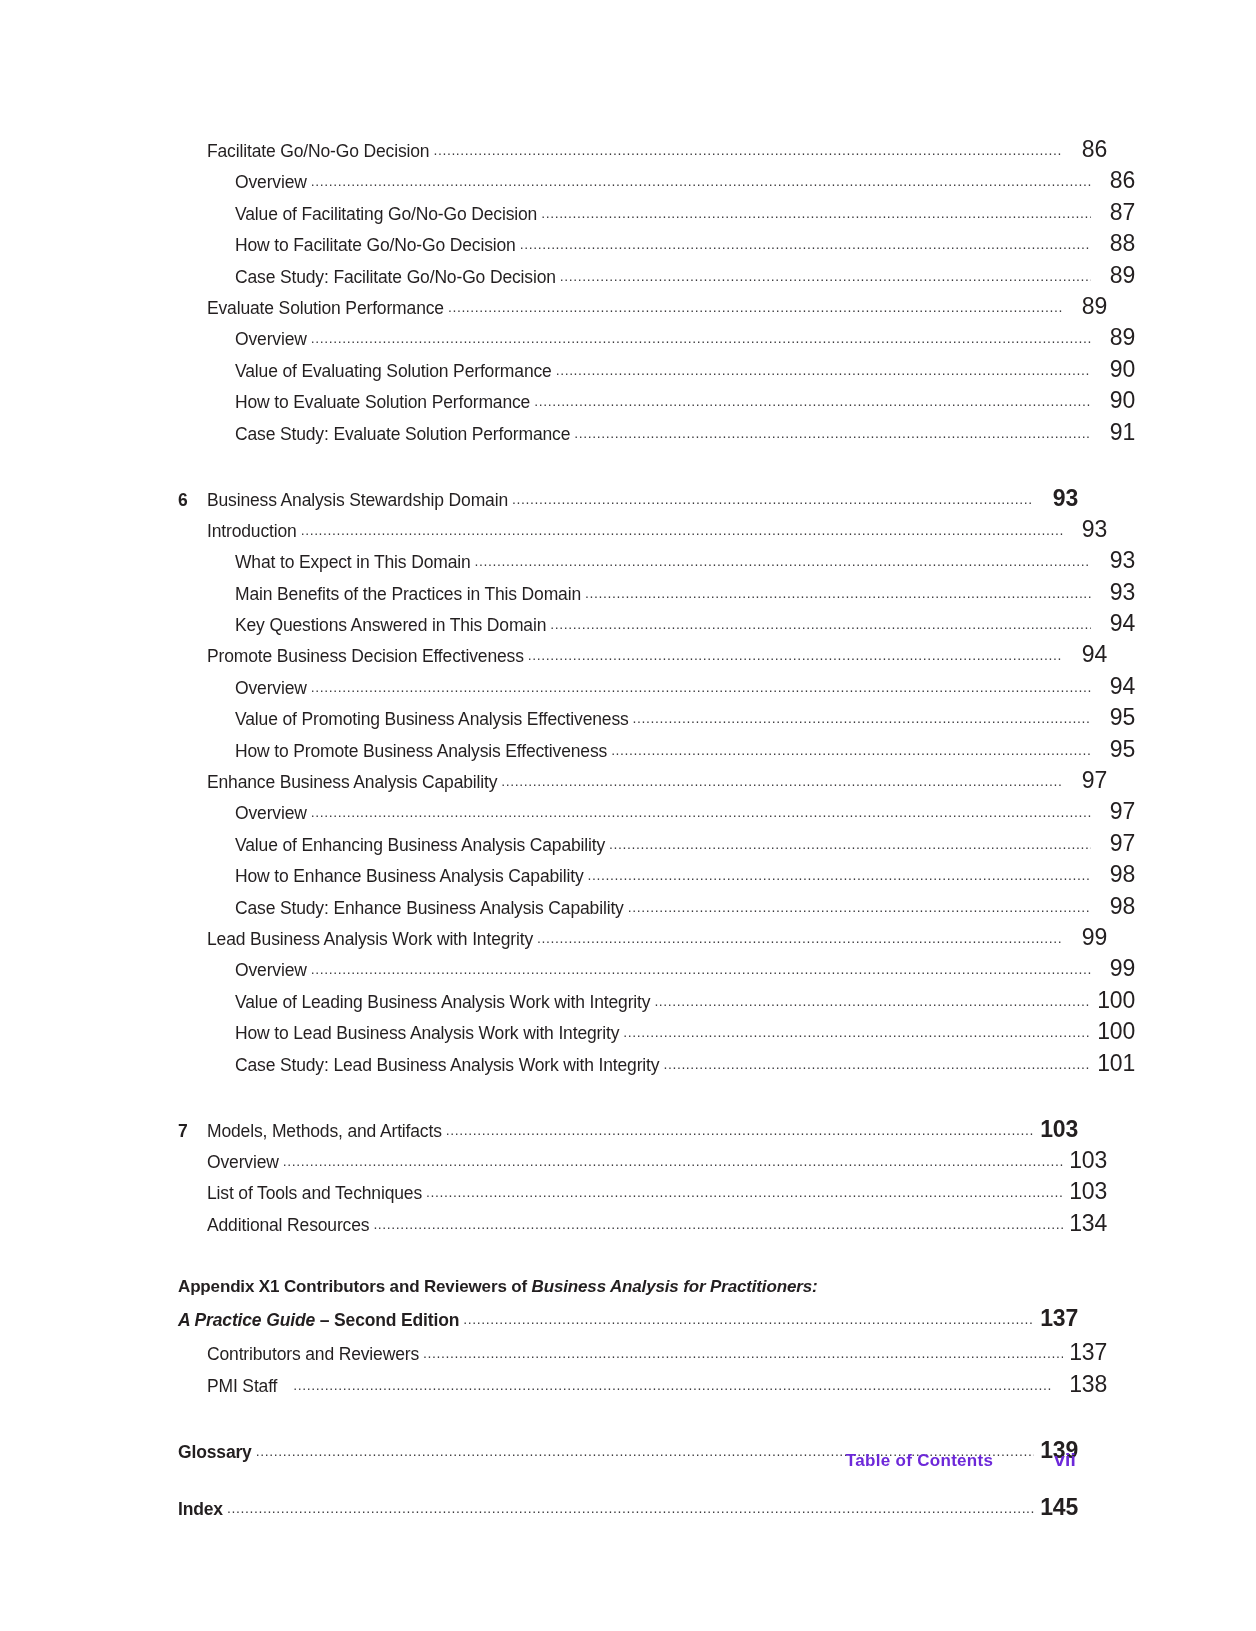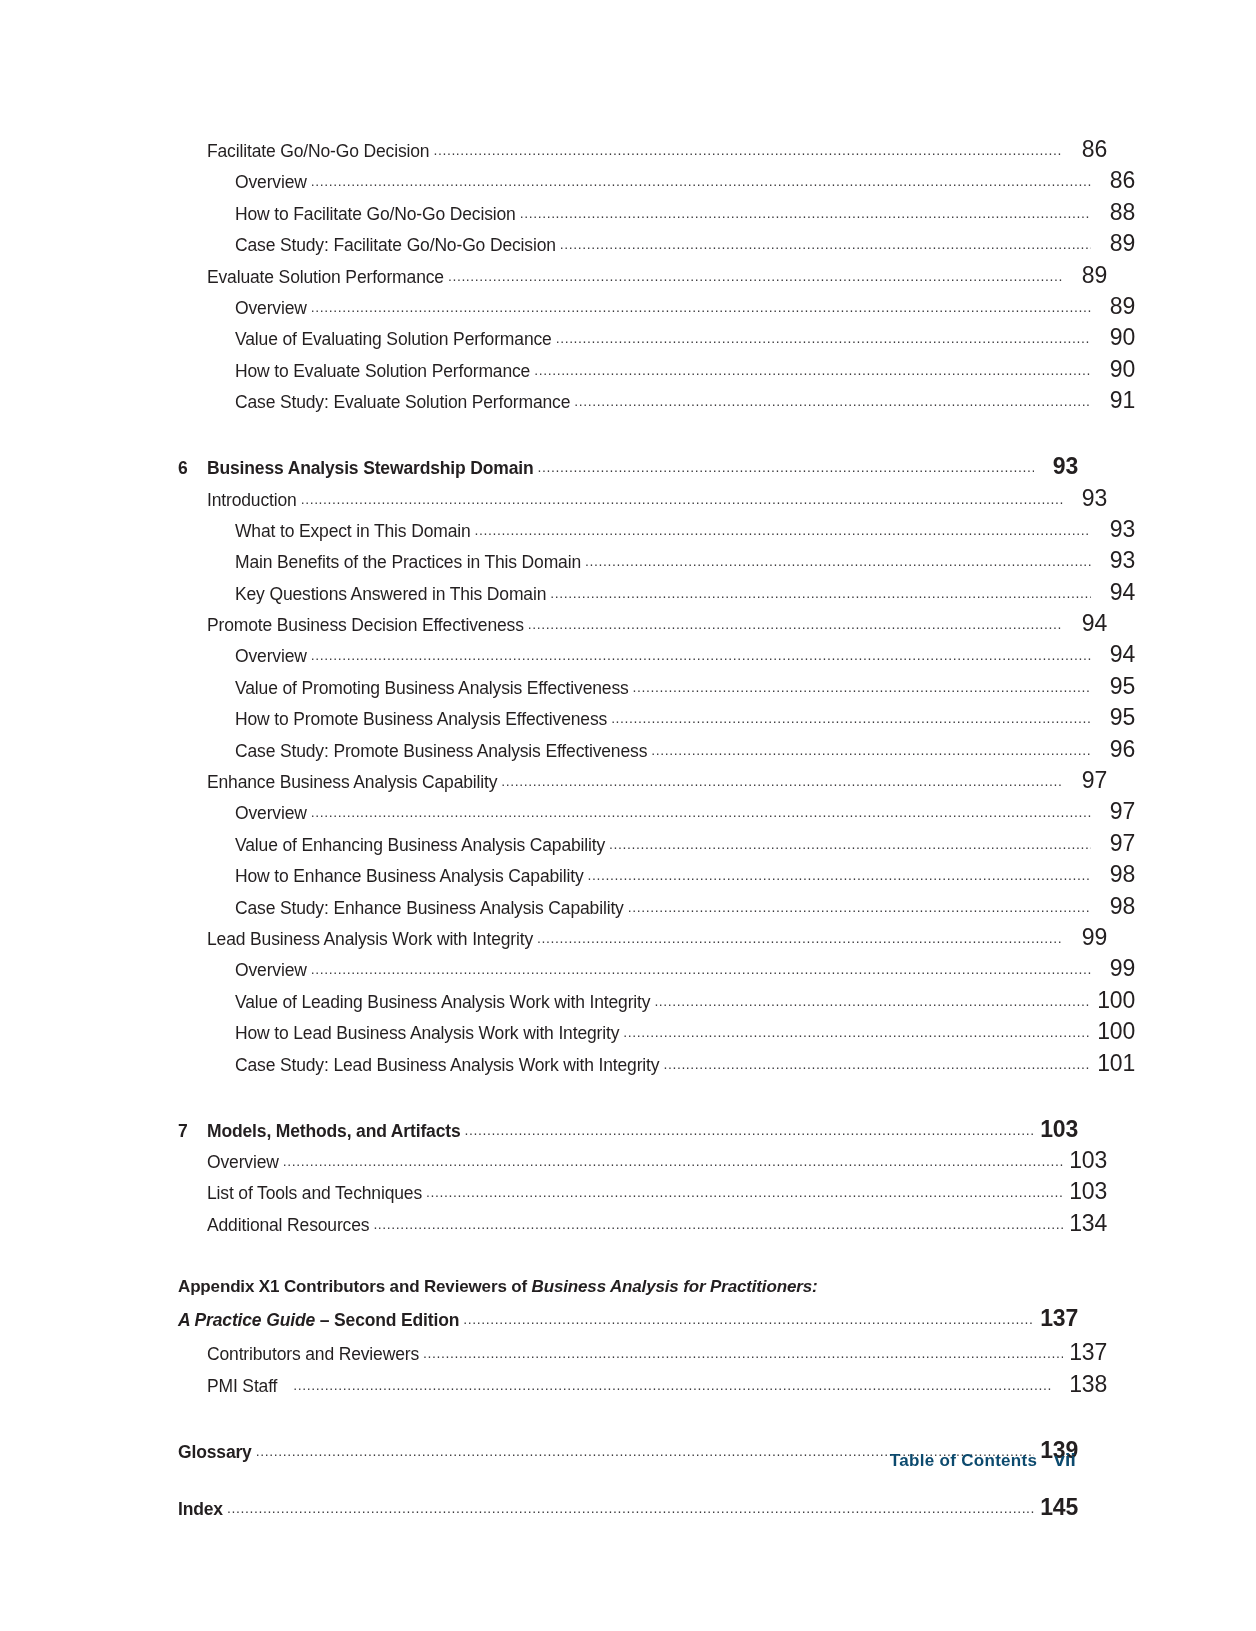--- a/index.html
+++ b/index.html
@@ -77,21 +77,21 @@
   .pg {
     flex: 0 0 auto;
     width: 42px;
     text-align: right;
     font-size: 23px;
     color: #231f20;
     letter-spacing: -0.2px;
   }
 
   
-  .lvl-chapter > .label { font-weight: bold; }
+  .lvl-chapter > .label { font-weight: normal; }
   .lvl-chapter > .pg    { font-weight: bold; }
   .lvl-chapter          { margin-top: 0; }
 
   .lvl-1 { padding-left: 29px; }
   .lvl-2 { padding-left: 57px; }
 
   .lvl-front > .label { font-weight: bold; }
   .lvl-front > .pg    { font-weight: bold; }
 
   
@@ -125,22 +125,23 @@
   .appendix-line2 .label .ital { font-style: italic; }
   .appendix-line2 .pg { font-weight: bold; }
 
   
   #footer {
     position: absolute;
     right: 180px;
     bottom: 59px;
     display: flex;
     align-items: baseline;
-    color: #0c4a6e;
+    color: #6d28d9;
     font-weight: bold;
+    gap: 44px;
   }
   #footer .ftitle {
     font-size: 17px;
     letter-spacing: 0.3px;
   }
   #footer .fpage {
     font-size: 19px;
     margin-left: 17px;
     letter-spacing: 0.2px;
     text-align: center;
@@ -156,20 +157,25 @@
         <span class="label">Facilitate Go/No-Go Decision</span>
         <span class="dots"></span>
         <span class="pg">86</span>
       </div>
       <div class="entry lvl-2">
         <span class="label">Overview</span>
         <span class="dots"></span>
         <span class="pg">86</span>
       </div>
       <div class="entry lvl-2">
+        <span class="label">Value of Facilitating Go/No-Go Decision</span>
+        <span class="dots"></span>
+        <span class="pg">87</span>
+      </div>
+      <div class="entry lvl-2">
         <span class="label">How to Facilitate Go/No-Go Decision</span>
         <span class="dots"></span>
         <span class="pg">88</span>
       </div>
       <div class="entry lvl-2">
         <span class="label">Case Study: Facilitate Go/No-Go Decision</span>
         <span class="dots"></span>
         <span class="pg">89</span>
       </div>
       <div class="entry lvl-1">
@@ -235,25 +241,20 @@
       </div>
       <div class="entry lvl-2">
         <span class="label">Value of Promoting Business Analysis Effectiveness</span>
         <span class="dots"></span>
         <span class="pg">95</span>
       </div>
       <div class="entry lvl-2">
         <span class="label">How to Promote Business Analysis Effectiveness</span>
         <span class="dots"></span>
         <span class="pg">95</span>
-      </div>
-      <div class="entry lvl-2">
-        <span class="label">Case Study: Promote Business Analysis Effectiveness</span>
-        <span class="dots"></span>
-        <span class="pg">96</span>
       </div>
       <div class="entry lvl-1">
         <span class="label">Enhance Business Analysis Capability</span>
         <span class="dots"></span>
         <span class="pg">97</span>
       </div>
       <div class="entry lvl-2">
         <span class="label">Overview</span>
         <span class="dots"></span>
         <span class="pg">97</span>

